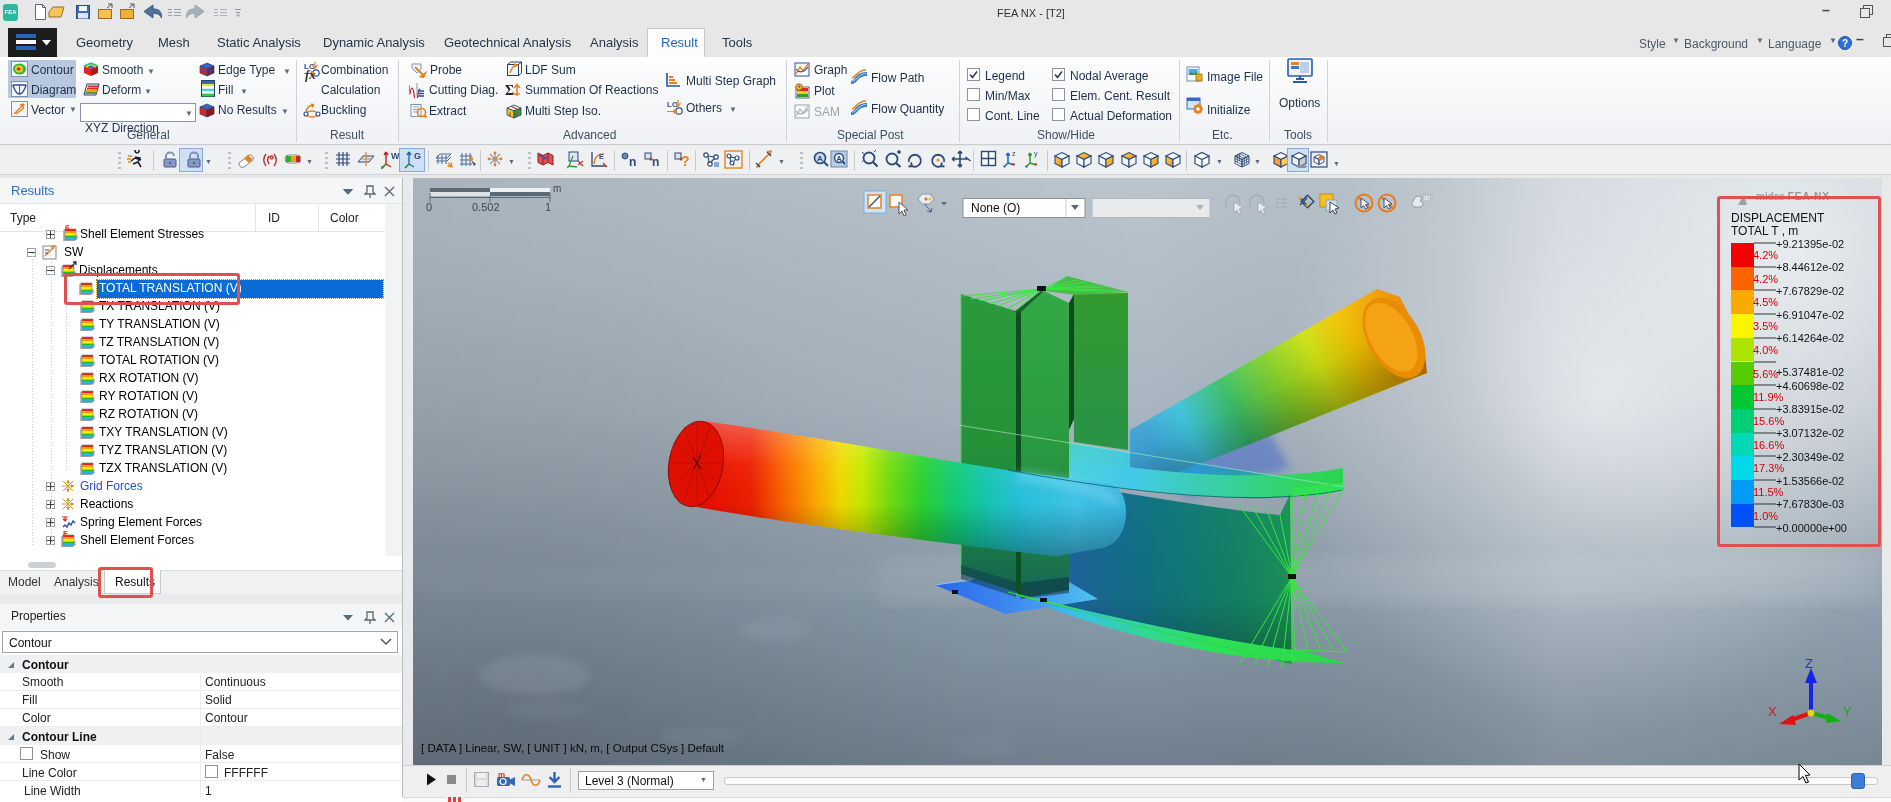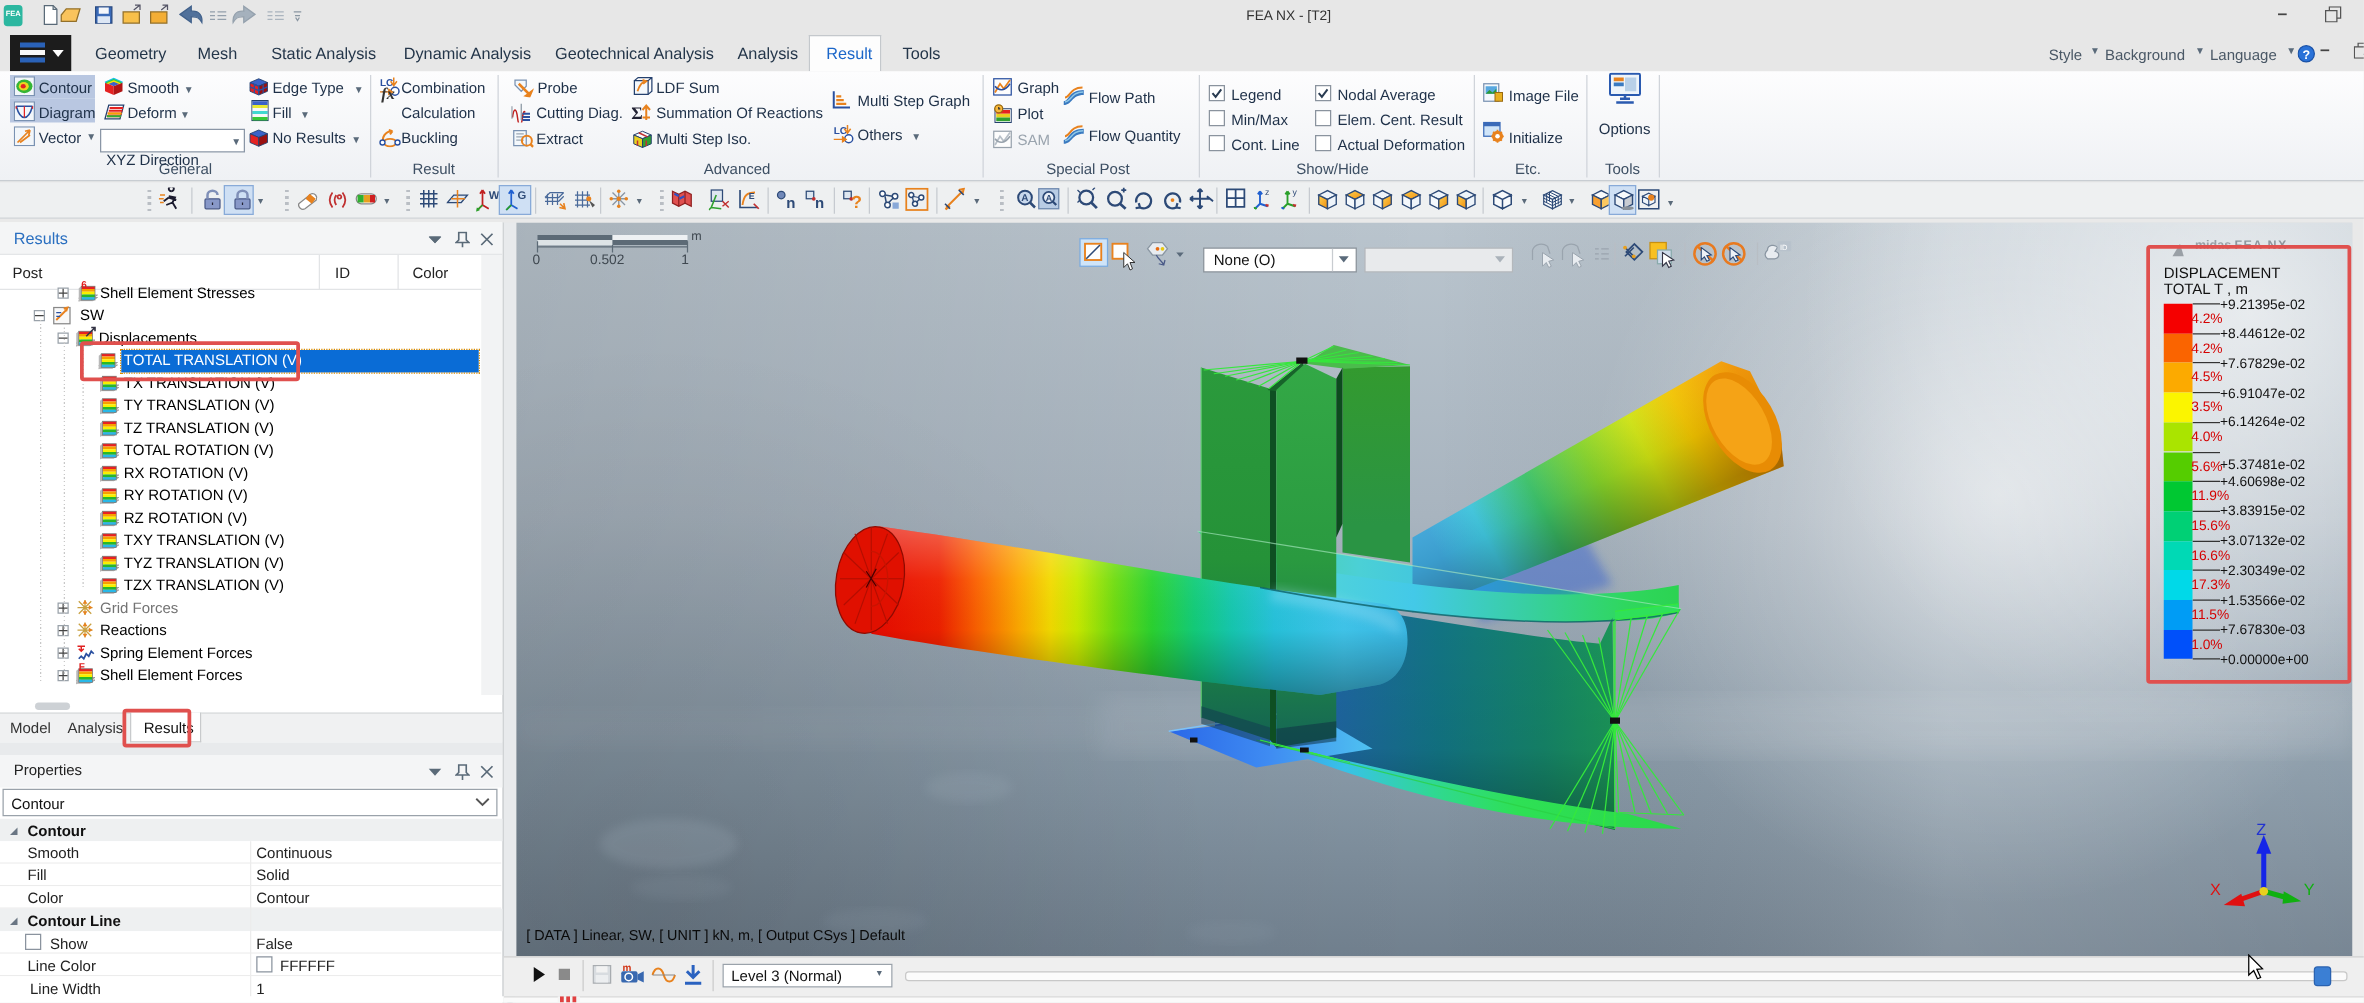--- a/index.html
+++ b/index.html
@@ -580,21 +580,21 @@
 <svg style="position:absolute;left:342px;top:188px" width="12" height="8">
       <path d="M1,1.5 l5,5 l5,-5" fill="#5a6a78" stroke="none"></path>
       <path d="M1,1 h10 l-5,5.5 z" fill="#5a6a78"></path>
     </svg>
 <svg style="position:absolute;left:364px;top:185px" width="12" height="13">
       <path d="M3,1 h6 v6 l2,2 h-10 l2,-2 z M6,9 v4" fill="none" stroke="#5a6a78" stroke-width="1.3"></path>
     </svg>
 <svg style="position:absolute;left:384px;top:186px" width="11" height="11">
       <path d="M1,1 L10,10 M10,1 L1,10" stroke="#5a6a78" stroke-width="1.4"></path>
     </svg>
-<div class="t f12" style="left:10px;top:211px;color:#222">Post</div>
+<div class="t f12" style="left:10px;top:211px;color:#222">Type</div>
 <div class="t f12" style="left:268px;top:211px;color:#222">ID</div>
 <div class="t f12" style="left:330px;top:211px;color:#222">Color</div>
 <div style="position:absolute;left:255px;top:204px;width:1px;height:28px;background:#e2e4e6"></div>
 <div style="position:absolute;left:318px;top:204px;width:1px;height:28px;background:#e2e4e6"></div>
 <div style="position:absolute;left:0;top:231px;width:402px;height:1px;background:#e2e4e6"></div>
 <div style="position:absolute;left:385px;top:204px;width:17px;height:352px;background:#f2f3f4"></div>
 <div style="position:absolute;left:46px;top:230px;width:9px;height:9px;background:#fff;border:1px solid #9aa2aa"></div>
     <div style="position:absolute;left:47px;top:233.5px;width:7px;height:1px;background:#444"></div>
     <div style="position:absolute;left:50px;top:231px;width:1px;height:7px;background:#444"></div>
 <svg style="position:absolute;left:62px;top:227px" width="17" height="16">
@@ -757,21 +757,21 @@
 <div class="t f12" style="left:99px;top:461px;color:#000">TZX TRANSLATION (V)</div>
 <div style="position:absolute;left:46px;top:482px;width:9px;height:9px;background:#fff;border:1px solid #9aa2aa"></div>
     <div style="position:absolute;left:47px;top:485.5px;width:7px;height:1px;background:#444"></div>
     <div style="position:absolute;left:50px;top:483px;width:1px;height:7px;background:#444"></div>
 <svg style="position:absolute;left:60px;top:478px" width="17" height="16">
       <path d="M2,8 h12 M8,2 v12 M3,3 l10,10 M13,3 L3,13" stroke="#c8a040" stroke-width="1" fill="none"></path>
       <path d="M8,2 l-2,3 h4 z" fill="#e8821e"></path>
       <path d="M14,8 l-3,-2 v4 z" fill="#e8821e"></path>
       <path d="M8,14 l2,-3 h-4 z" fill="#e8821e"></path>
     </svg>
-<div class="t f12" style="left:80px;top:479px;color:#737373">Grid Forces</div>
+<div class="t f12" style="left:80px;top:479px;color:#1d4ed8">Grid Forces</div>
 <div style="position:absolute;left:46px;top:500px;width:9px;height:9px;background:#fff;border:1px solid #9aa2aa"></div>
     <div style="position:absolute;left:47px;top:503.5px;width:7px;height:1px;background:#444"></div>
     <div style="position:absolute;left:50px;top:501px;width:1px;height:7px;background:#444"></div>
 <svg style="position:absolute;left:60px;top:496px" width="17" height="16">
       <path d="M2,8 h12 M8,2 v12 M3,3 l10,10 M13,3 L3,13" stroke="#c8a040" stroke-width="1" fill="none"></path>
       <path d="M8,2 l-2,3 h4 z" fill="#e8821e"></path>
       <path d="M14,8 l-3,-2 v4 z" fill="#e8821e"></path>
       <path d="M8,14 l2,-3 h-4 z" fill="#e8821e"></path>
     </svg>
 <div class="t f12" style="left:80px;top:497px;color:#000">Reactions</div>

